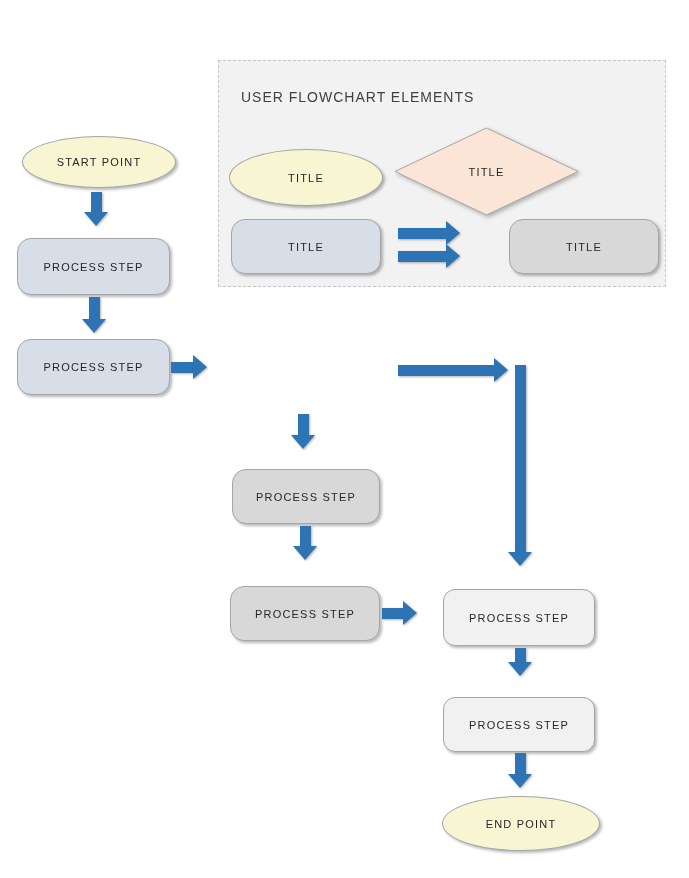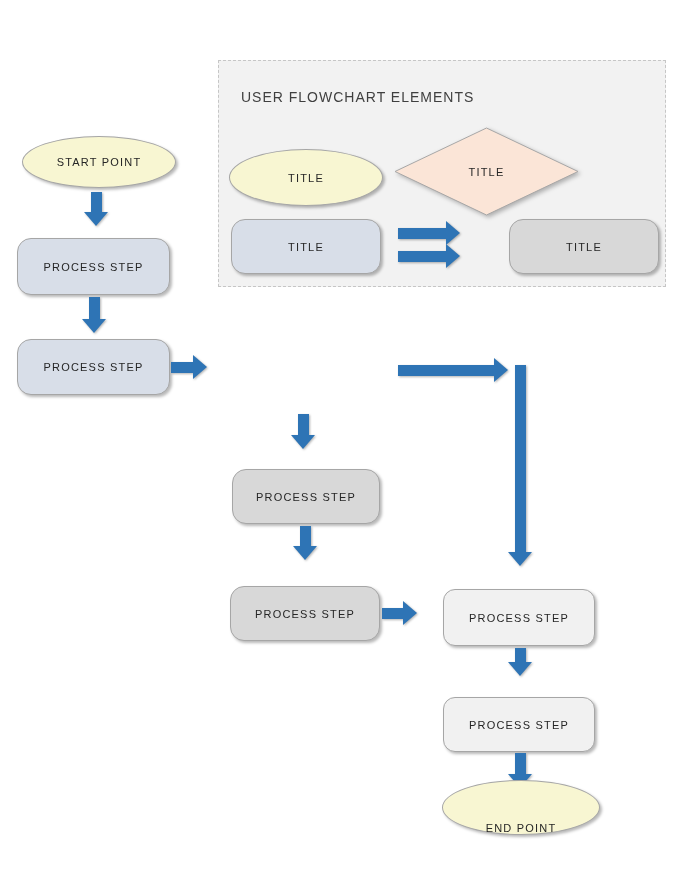--- a/index.html
+++ b/index.html
@@ -162,17 +162,17 @@
 
   <div class="node rect lightgray" style="left:443px;top:697px;width:152px;height:55px;border-radius:12px;">
     <span class="lbl">PROCESS STEP</span>
   </div>
 
   <div class="arrow-v" style="left:508px;top:753px;width:24px;height:35px;">
     <div class="shaft"></div>
     <div class="head"></div>
   </div>
 
-  <div class="node ellipse yellow" style="left:442px;top:780px;width:158px;height:55px;align-items:flex-end;">
+  <div class="node ellipse yellow" style="left:442px;top:796px;width:158px;height:55px;">
     <span class="lbl">END POINT</span>
   </div>
 
 </div>
 
 </body></html>

